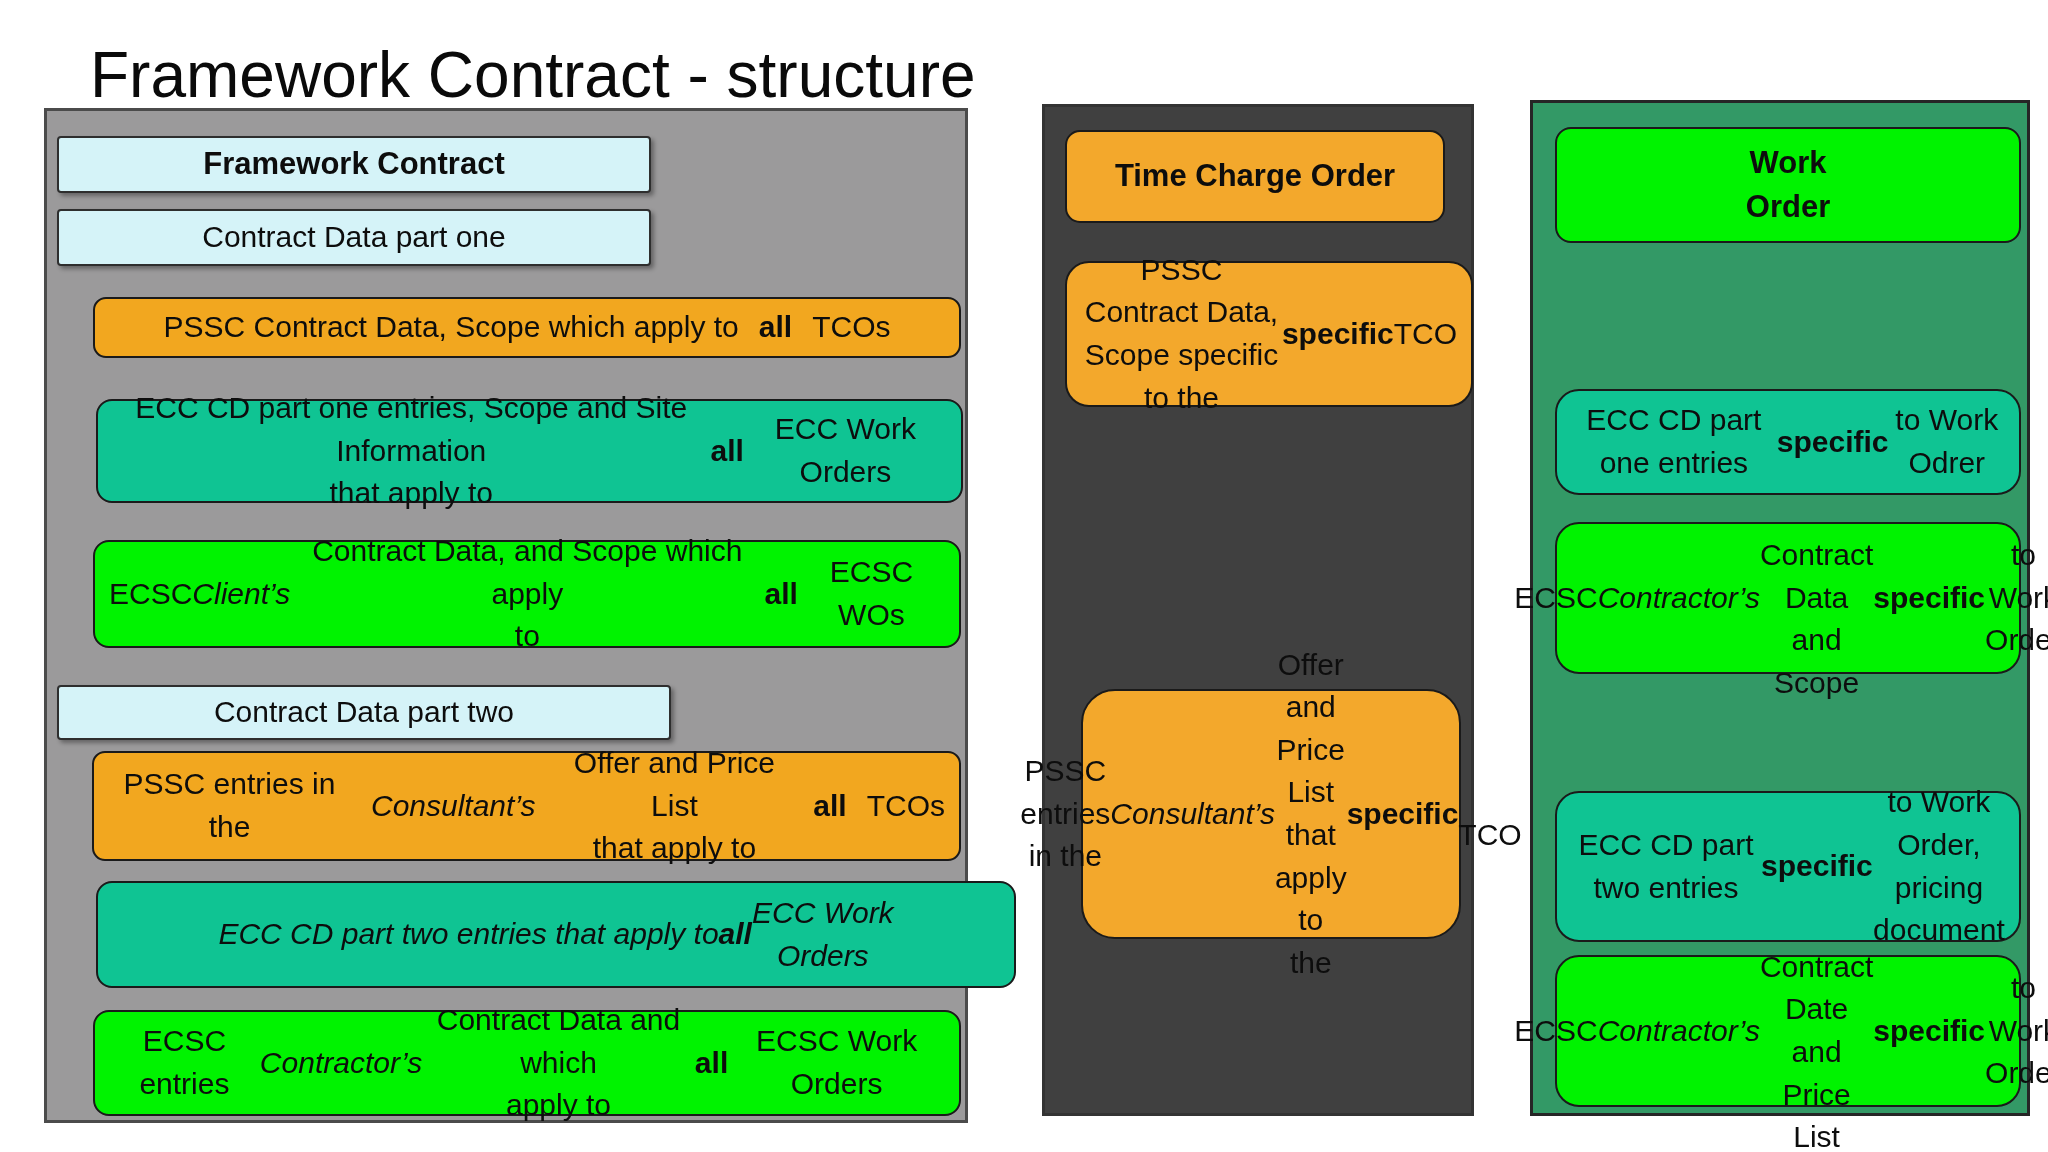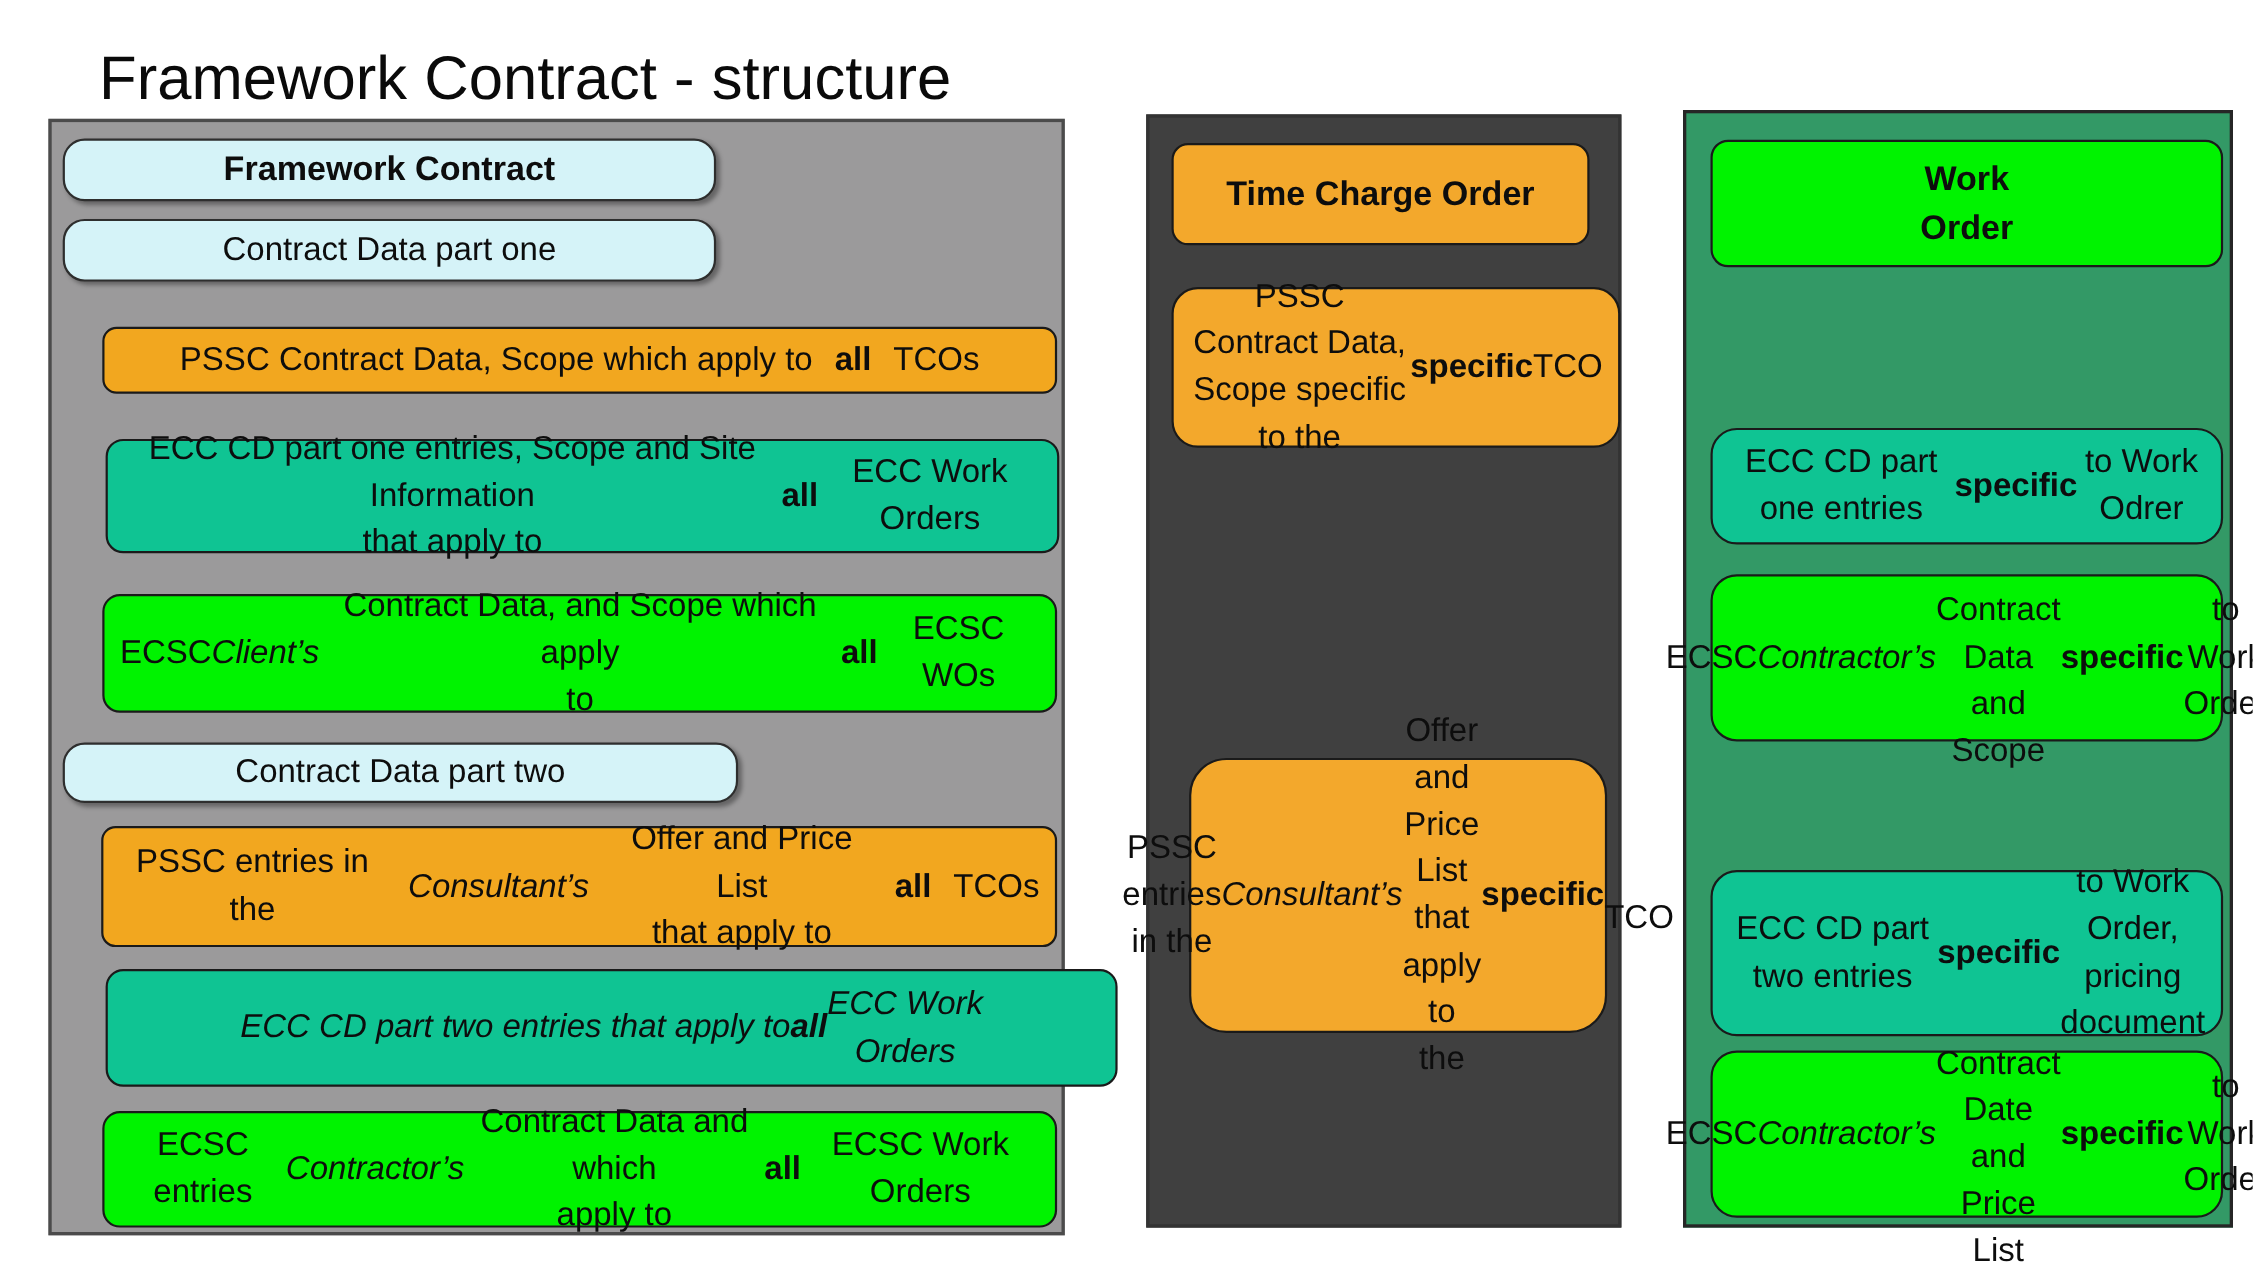--- a/index.html
+++ b/index.html
@@ -1,35 +1,35 @@
 <!DOCTYPE html>
 <html><head>
 <meta charset="utf-8">
 <style>
   html,body{margin:0;padding:0;background:#ffffff;}
   .canvas{
     position:relative;width:2048px;height:1152px;background:#ffffff;
     font-family:"Liberation Sans", sans-serif;color:#0d0d0d;overflow:hidden;
   }
   .page-title{
-    position:absolute;left:90px;top:38px;font-size:56px;font-weight:400;
+    position:absolute;left:90px;top:38px;font-size:64px;font-weight:400;
     color:#0a0a0a;white-space:nowrap;
   }
   .col{position:absolute;box-sizing:border-box;}
   .col-left{left:44px;top:108px;width:924px;height:1015px;background:#9b9a9b;border:3px solid #4b4b4b;}
   .col-mid{left:1042px;top:104px;width:432px;height:1012px;background:#404040;border:3px solid #333333;}
   .col-right{left:1530px;top:100px;width:500px;height:1016px;background:#339966;border:3px solid #262626;}
   .box{
     position:absolute;box-sizing:border-box;display:flex;align-items:center;justify-content:center;
     text-align:center;white-space:pre-line;border:2px solid #1a1a1a;
     font-size:30px;line-height:1.42;padding:4px 14px;color:#0d0d0d;
   }
   .b{font-weight:bold;}
   .i{font-style:italic;}
-  .cyan{background:#d5f3f8;border-radius:20px;border-color:#2e2e2e;box-shadow:3px 3px 4px rgba(0,0,0,0.35);}
+  .cyan{background:#d5f3f8;border-radius:4px;border-color:#2e2e2e;box-shadow:3px 3px 4px rgba(0,0,0,0.35);margin-top:10px;}
   .orange{background:#f2a71f;border-radius:13px;gap:20px;}
   .teal{background:#0fc493;border-radius:16px;}
   .green{background:#00f300;border-radius:16px;}
   .mid-orange{background:#f3a82c;border-radius:15px;}
   .round-lg{border-radius:24px;}
   .round-xl{border-radius:34px;}
   .hdr{font-size:31px;}
 </style>
 </head>
 <body>

